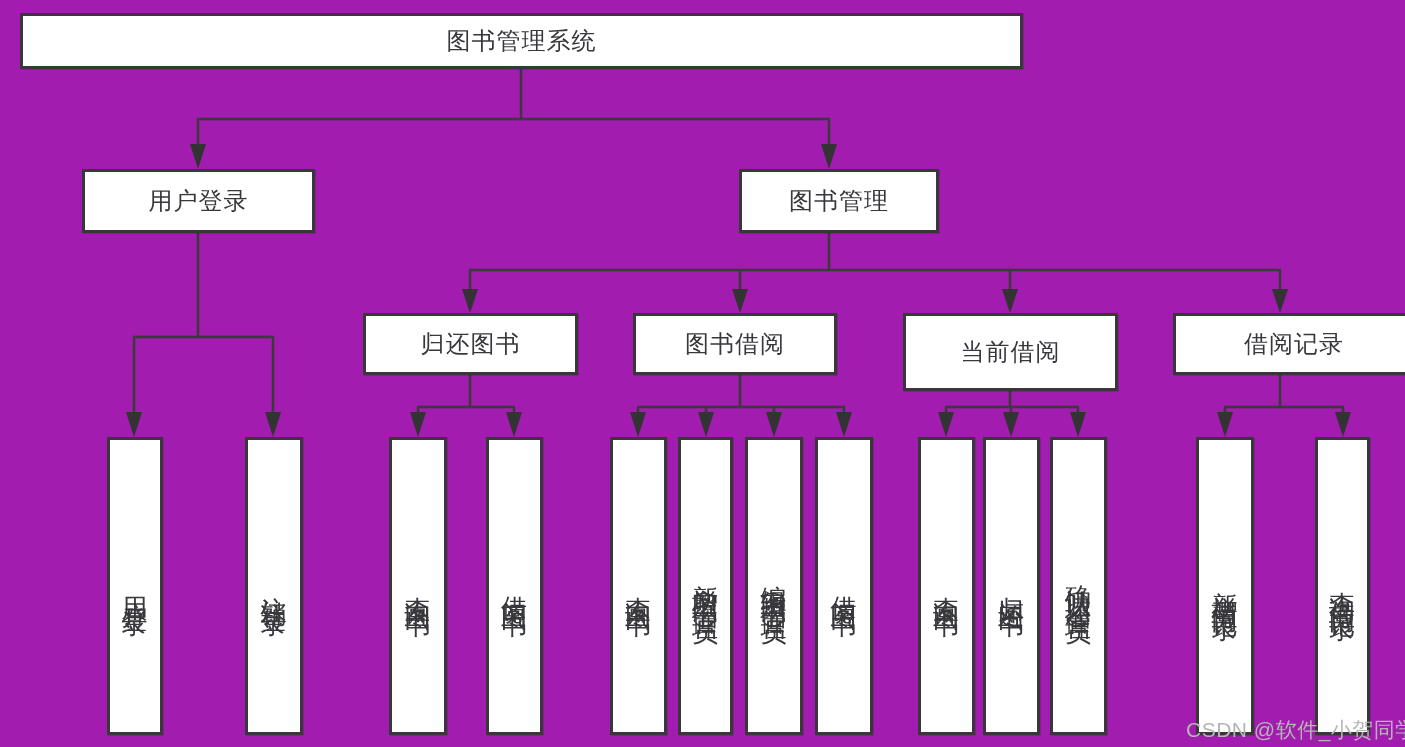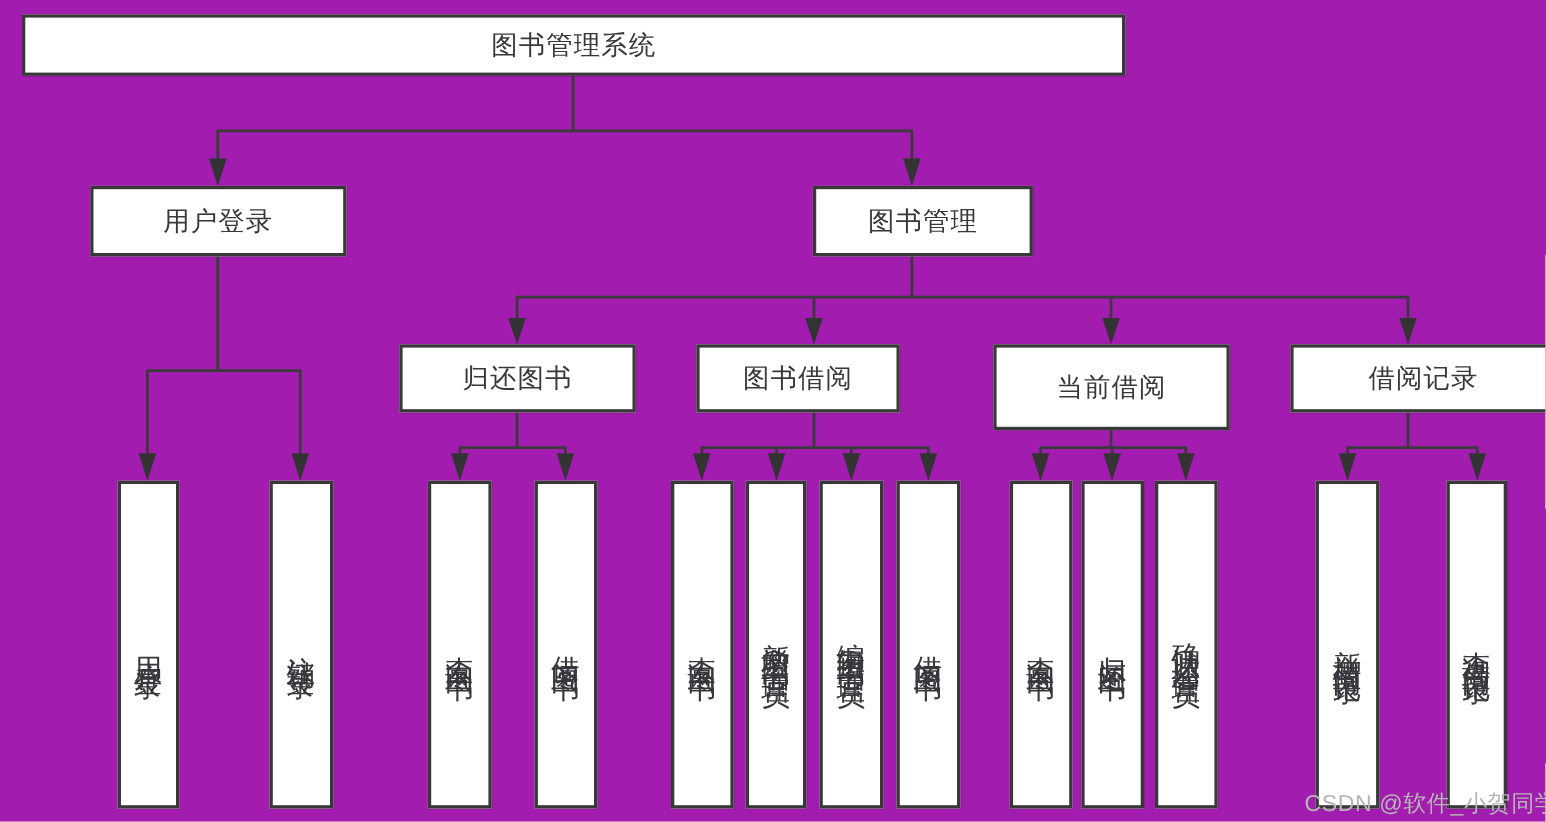--- a/index.html
+++ b/index.html
@@ -76,21 +76,21 @@
       <path d="M1335 412 L1351 412 L1343 437 Z"></path>
     </g>
   </svg>
 
   <div class="node hnode root" style="left:20px;top:13px;width:1003px;height:56px;">图书管理系统</div>
 
   <div class="node hnode" style="left:82px;top:169px;width:233px;height:64px;">用户登录</div>
   <div class="node hnode" style="left:712px;top:169px;width:200px;height:64px;margin-left:27px;">图书管理</div>
 
   <div class="node hnode" style="left:363px;top:313px;width:215px;height:62px;">归还图书</div>
-  <div class="node hnode" style="left:633px;top:313px;width:185px;height:62px;">图书借阅</div>
+  <div class="node hnode" style="left:633px;top:313px;width:204px;height:62px;">图书借阅</div>
   <div class="node hnode" style="left:903px;top:313px;width:215px;height:78px;">当前借阅</div>
   <div class="node hnode" style="left:1173px;top:313px;width:242px;height:62px;">借阅记录</div>
 
   <div class="node leaf" style="left:107px;top:437px;width:56px;height:298px;">用户登录</div>
   <div class="node leaf" style="left:245px;top:437px;width:58px;height:298px;">注销登录</div>
 
   <div class="node leaf" style="left:389px;top:437px;width:58px;height:298px;">查询图书</div>
   <div class="node leaf" style="left:486px;top:437px;width:57px;height:298px;">借阅图书</div>
 
   <div class="node leaf" style="left:610px;top:437px;width:57px;height:298px;">查询图书</div>

